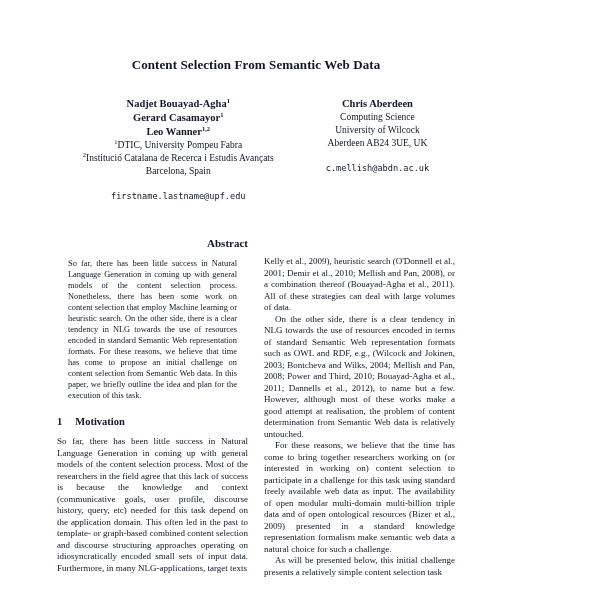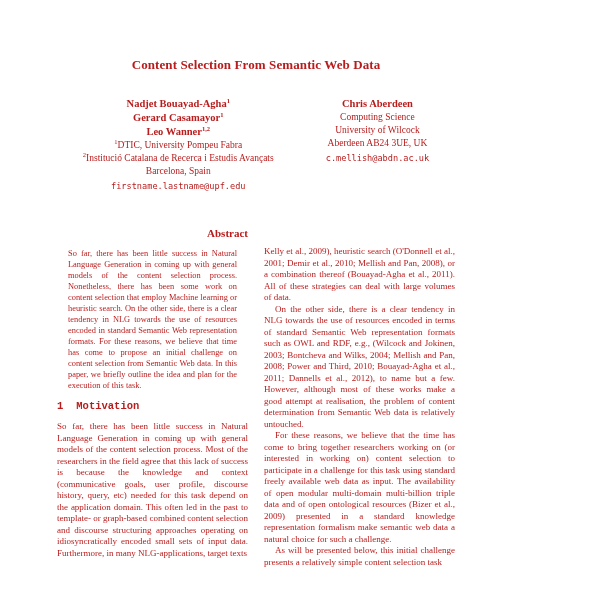--- a/index.html
+++ b/index.html
@@ -1,21 +1,21 @@
 <!DOCTYPE html>
 <html><head>
 <meta charset="utf-8">
 <style>
   * { margin: 0; padding: 0; box-sizing: border-box; }
   html, body { width: 600px; height: 600px; }
   body { background: #ffffff; }
   .page {
     width: 512px; height: 600px;
     background: #ffffff;
-    color: #b91c1c;
+    color: #0f172a;
     font-family: "Liberation Serif", serif;
     overflow: hidden;
     position: relative;
   }
   .title {
     padding-top: 57px;
     text-align: center;
     font-size: 13px;
     font-weight: bold;
     letter-spacing: 0.1px;
@@ -45,21 +45,21 @@
   }
   .affil sup {
     font-size: 6.5px;
     vertical-align: super;
     line-height: 0;
   }
   .email {
     font-family: "DejaVu Sans Mono", "Liberation Mono", monospace;
     font-size: 8.6px;
     line-height: 14px;
-    margin-top: 1px;
+    margin-top: 11px;
   }
   .cols {
     margin-top: 34px;
     padding: 0 57px;
     display: flex;
     gap: 16px;
   }
   .col { width: 235px; }
   .col-right { padding-top: 19px; }
   .abstract-head {
@@ -68,25 +68,24 @@
     font-weight: bold;
     margin-bottom: 9px;
   }
   .abstract-body {
     margin: 0 11px;
     font-size: 8.4px;
     line-height: 11px;
     text-align: justify;
   }
   .sec-head {
-    margin-top: 9px;
+    margin-top: 15px;
     margin-bottom: 9px;
     font-size: 10.5px;
     font-weight: bold;
-    font-family: Liberation Mono, monospace;
   }
   .sec-head .sec-num { margin-right: 13px; }
   p.body {
     font-size: 9px;
     line-height: 11.5px;
     text-align: justify;
   }
   p.indent { text-indent: 11px; }
 </style>
 </head>

